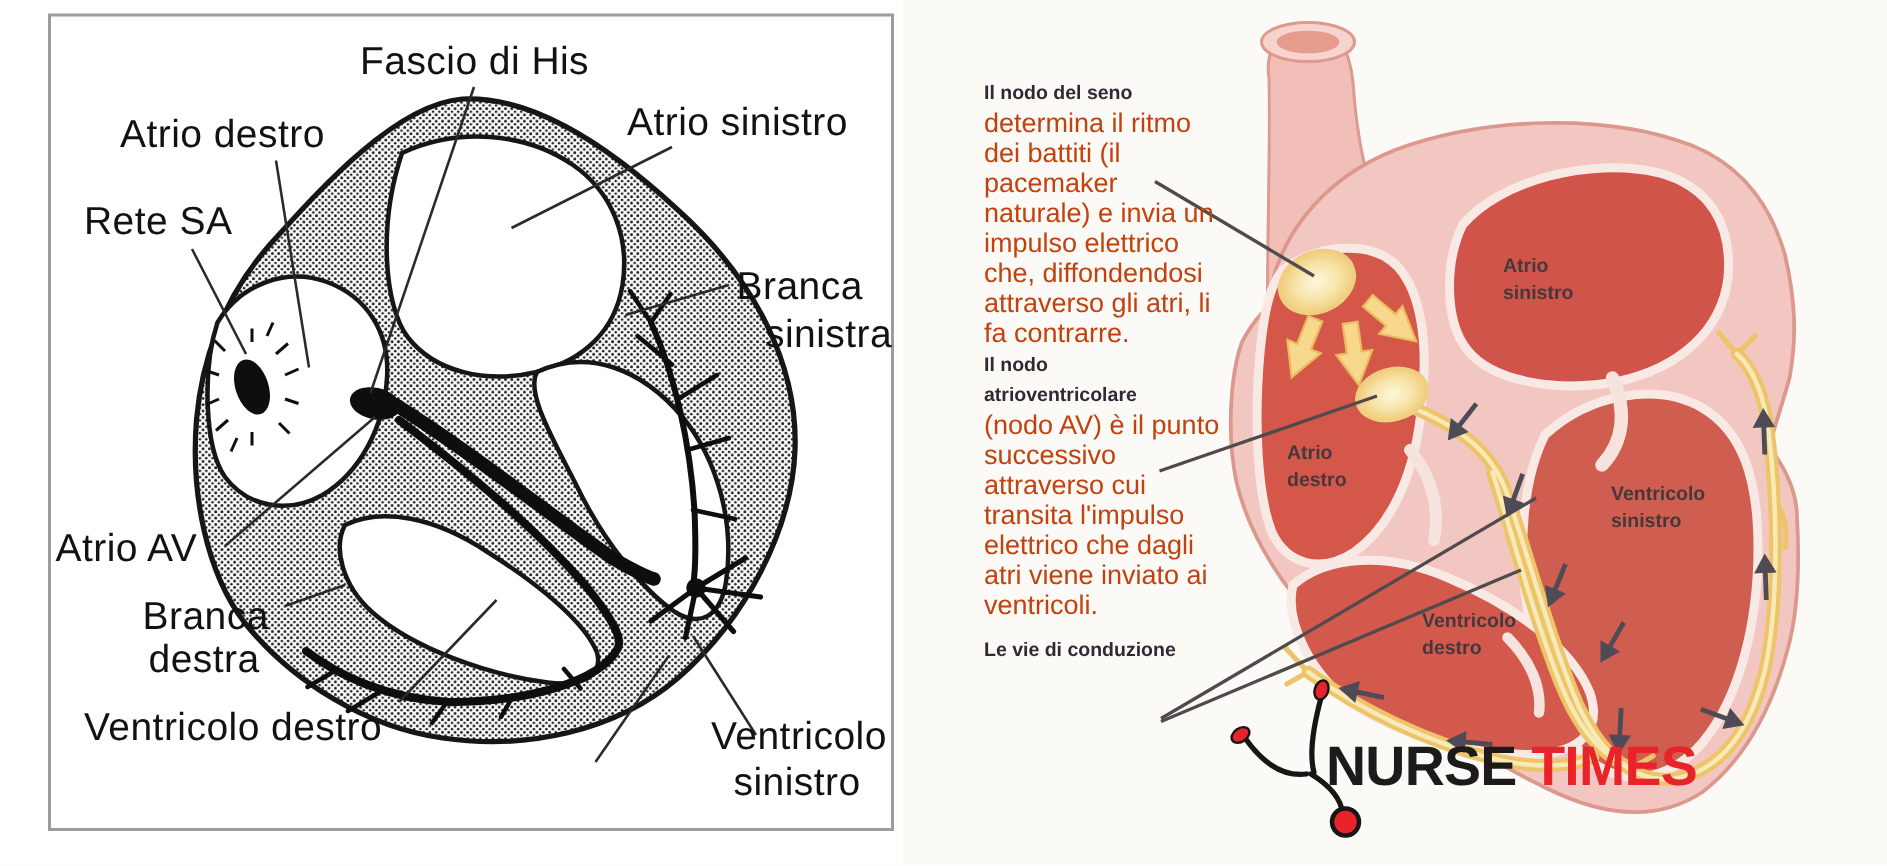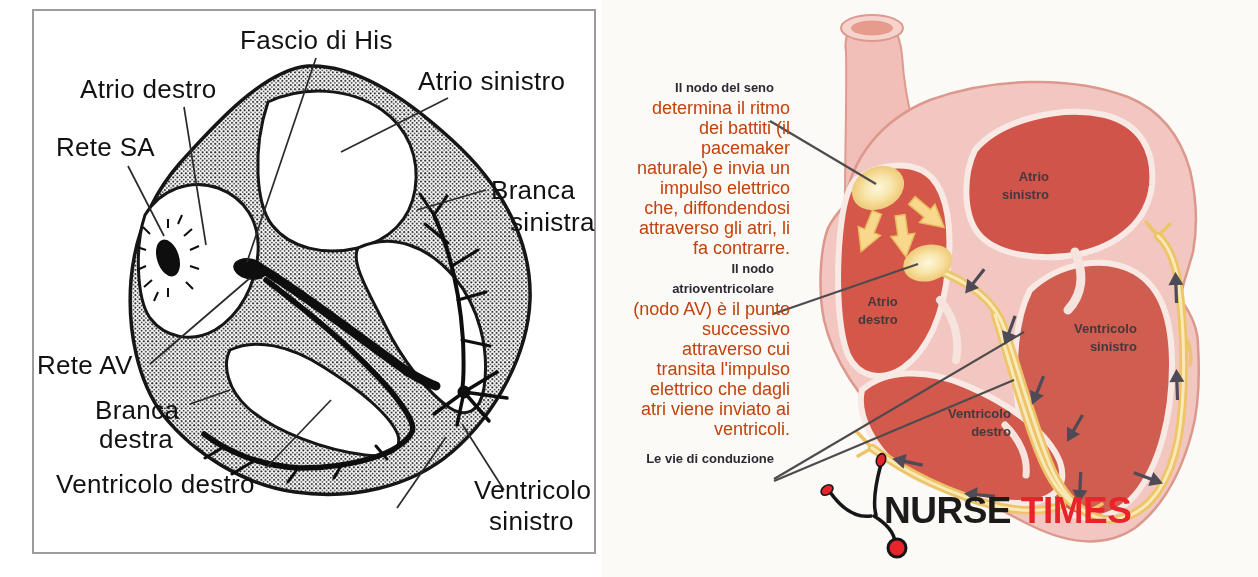--- a/index.html
+++ b/index.html
@@ -1,23 +1,23 @@
 <!DOCTYPE html>
 <html><head>
 <meta charset="utf-8">
 <style>
   html,body{margin:0;padding:0;background:#ffffff;}
   #stage{position:relative;width:1258px;height:577px;overflow:hidden;
-         font-family:"Liberation Sans",sans-serif;background:#ffffff;text-align:right;}
+         font-family:"Liberation Sans",sans-serif;background:#ffffff;}
   #gfx{position:absolute;left:0;top:0;}
   
   .lbl{position:absolute;font-size:26px;color:#121212;white-space:nowrap;
        letter-spacing:0.3px;line-height:1;}
   
-  .ann{position:absolute;left:632px;width:158px;margin-top:26px;}
+  .ann{position:absolute;left:656px;width:158px;}
   .ann-title{font-weight:bold;font-size:13px;line-height:20px;color:#2e2933;width:142px;}
   .ann-body{font-size:18px;line-height:20px;color:#c2410c;}
   
   .hlbl{position:absolute;font-weight:bold;font-size:13px;line-height:18px;
         color:#45383c;white-space:nowrap;}
   
   .logo-text{position:absolute;left:884px;top:490px;font-size:37px;font-weight:bold;
              letter-spacing:-0.5px;white-space:nowrap;}
 </style>
 </head>
@@ -208,21 +208,21 @@
     <circle cx="897" cy="548" r="9" fill="#e8232a" stroke="#161616" stroke-width="3"></circle>
   </g>
 </svg>
 
   <div class="lbl" style="left:240px;top:27px">Fascio di His</div>
   <div class="lbl" style="left:80px;top:76px">Atrio destro</div>
   <div class="lbl" style="left:418px;top:68px">Atrio sinistro</div>
   <div class="lbl" style="left:56px;top:134px">Rete SA</div>
   <div class="lbl" style="left:491px;top:177px">Branca</div>
   <div class="lbl" style="left:510px;top:209px">sinistra</div>
-  <div class="lbl" style="left:37px;top:352px">Rete AV</div>
+  <div class="lbl" style="left:37px;top:352px">Atrio AV</div>
   <div class="lbl" style="left:95px;top:397px">Branca</div>
   <div class="lbl" style="left:99px;top:426px">destra</div>
   <div class="lbl" style="left:56px;top:471px">Ventricolo destro</div>
   <div class="lbl" style="left:474px;top:477px">Ventricolo</div>
   <div class="lbl" style="left:489px;top:508px">sinistro</div>
 
   <div class="ann" style="top:52px">
     <div class="ann-title">Il nodo del seno</div>
     <div class="ann-body">determina il ritmo dei battiti (il pacemaker naturale) e invia un impulso elettrico che, diffondendosi attraverso gli atri, li fa contrarre.</div>
   </div>

